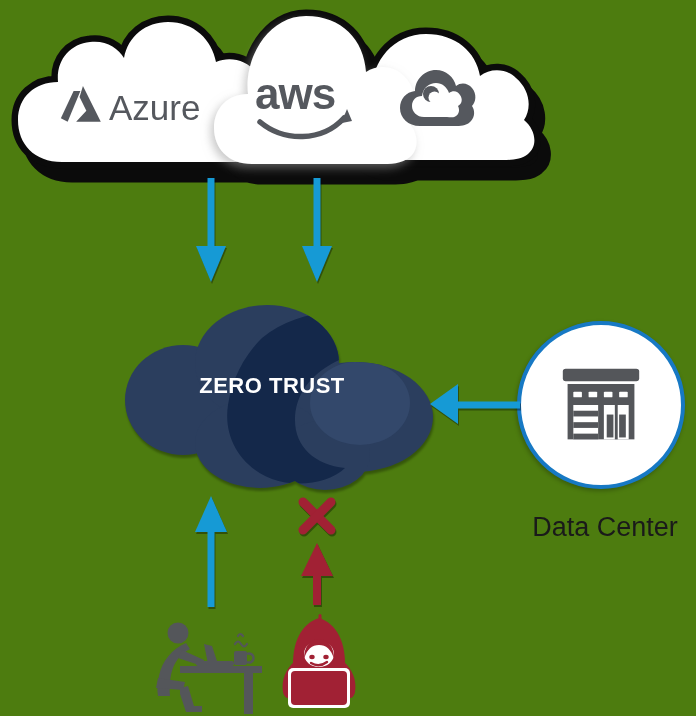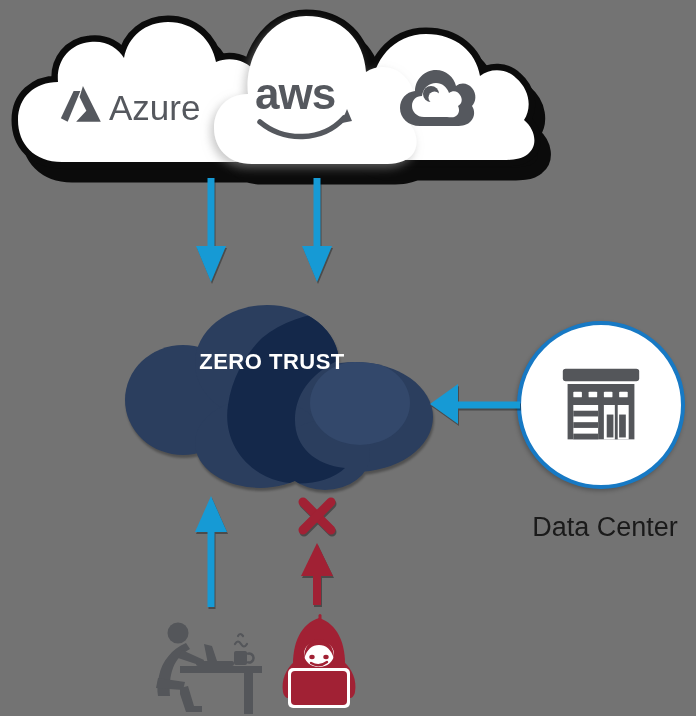--- a/index.html
+++ b/index.html
@@ -1,28 +1,28 @@
 <!DOCTYPE html>
 <html><head>
 <meta charset="utf-8">
 <style>
   html,body{margin:0;padding:0;background:#ffffff;}
   #stage{
     position:relative;width:696px;height:716px;overflow:hidden;
-    background:#737373;font-family:"Liberation Sans",sans-serif;
+    background:#4d7c0f;font-family:"Liberation Sans",sans-serif;
   }
   .abs{position:absolute;}
   
   #top-clouds{left:6px;top:0px;}
   
   .soft-shadow{filter:drop-shadow(1px 2px 0 rgba(0,0,0,0.35));}
   
   #zte-cloud{left:125px;top:295px;filter:drop-shadow(1px 3px 1px rgba(0,0,0,0.30));}
   #zte-label{
-    left:167px;top:348px;width:210px;text-align:center;
+    left:167px;top:372px;width:210px;text-align:center;
     color:#ffffff;font-weight:bold;font-size:22px;line-height:28px;letter-spacing:0.5px;
   }
   
   #dc-circle{
     left:517px;top:321px;width:160px;height:160px;border-radius:50%;
     background:#ffffff;border:4px solid #1779C4;
     box-shadow:-1px 2px 4px rgba(0,0,0,0.25);
     display:flex;align-items:center;justify-content:center;
   }
   #dc-label{

